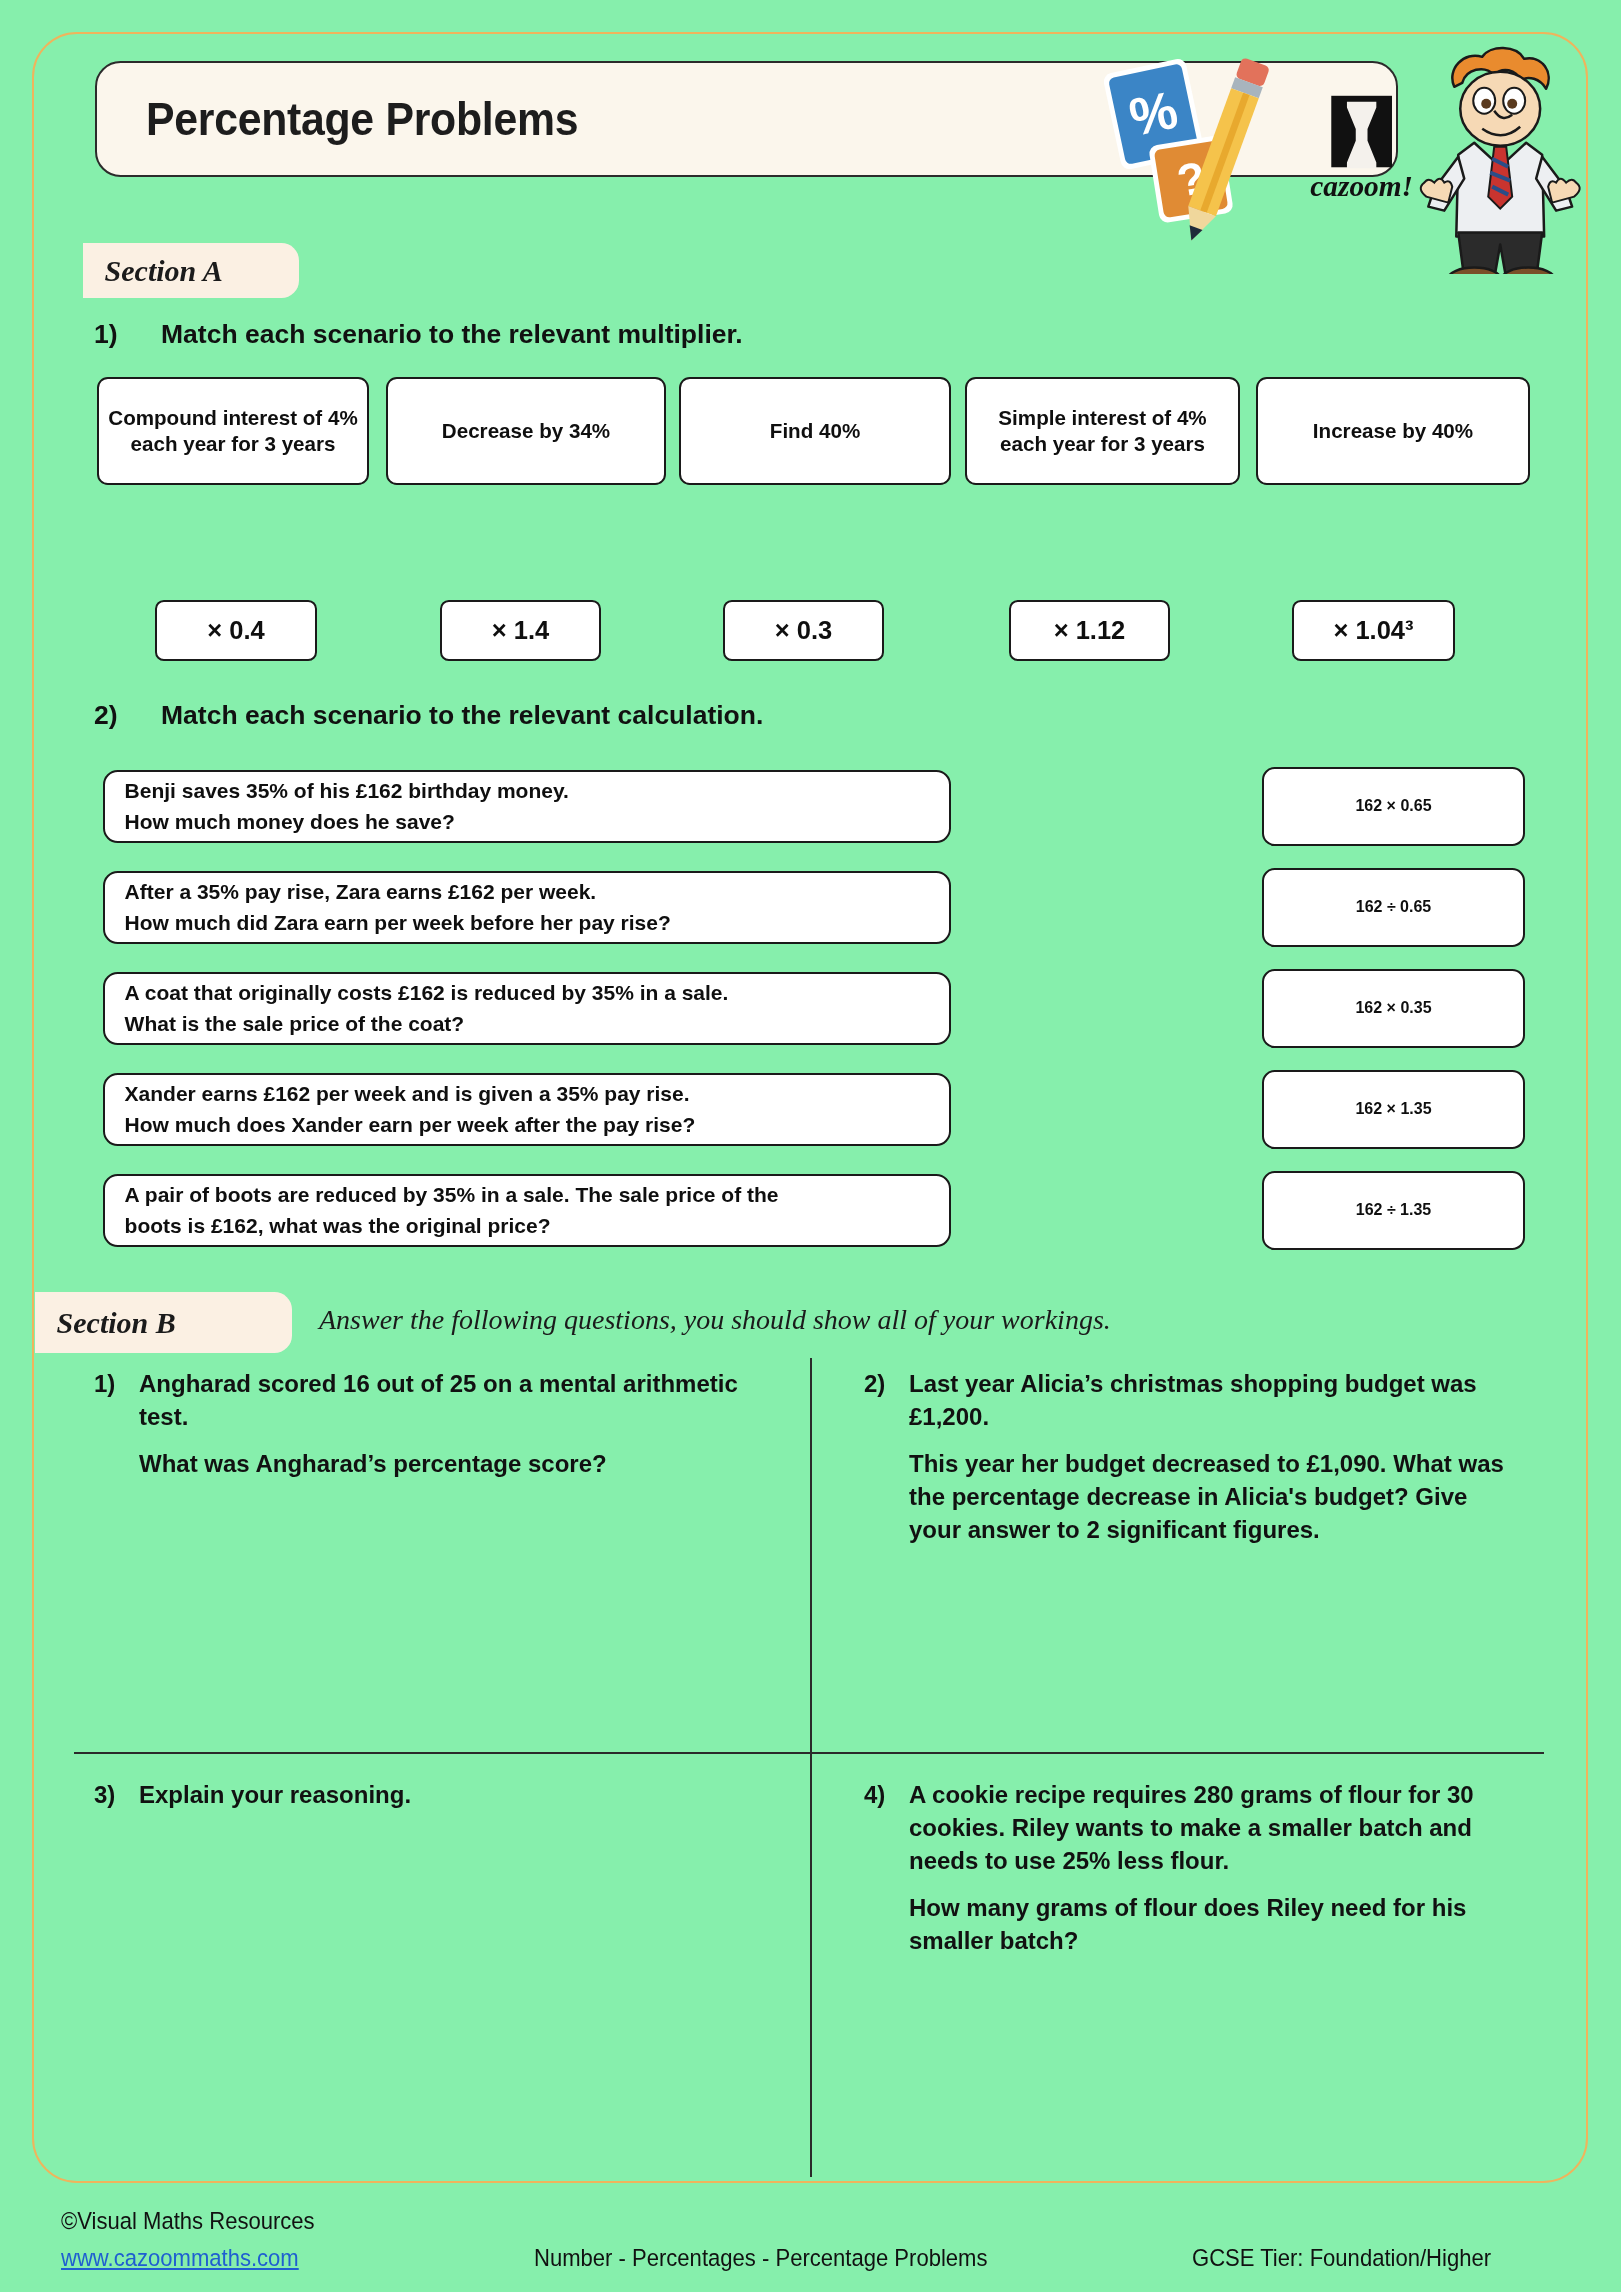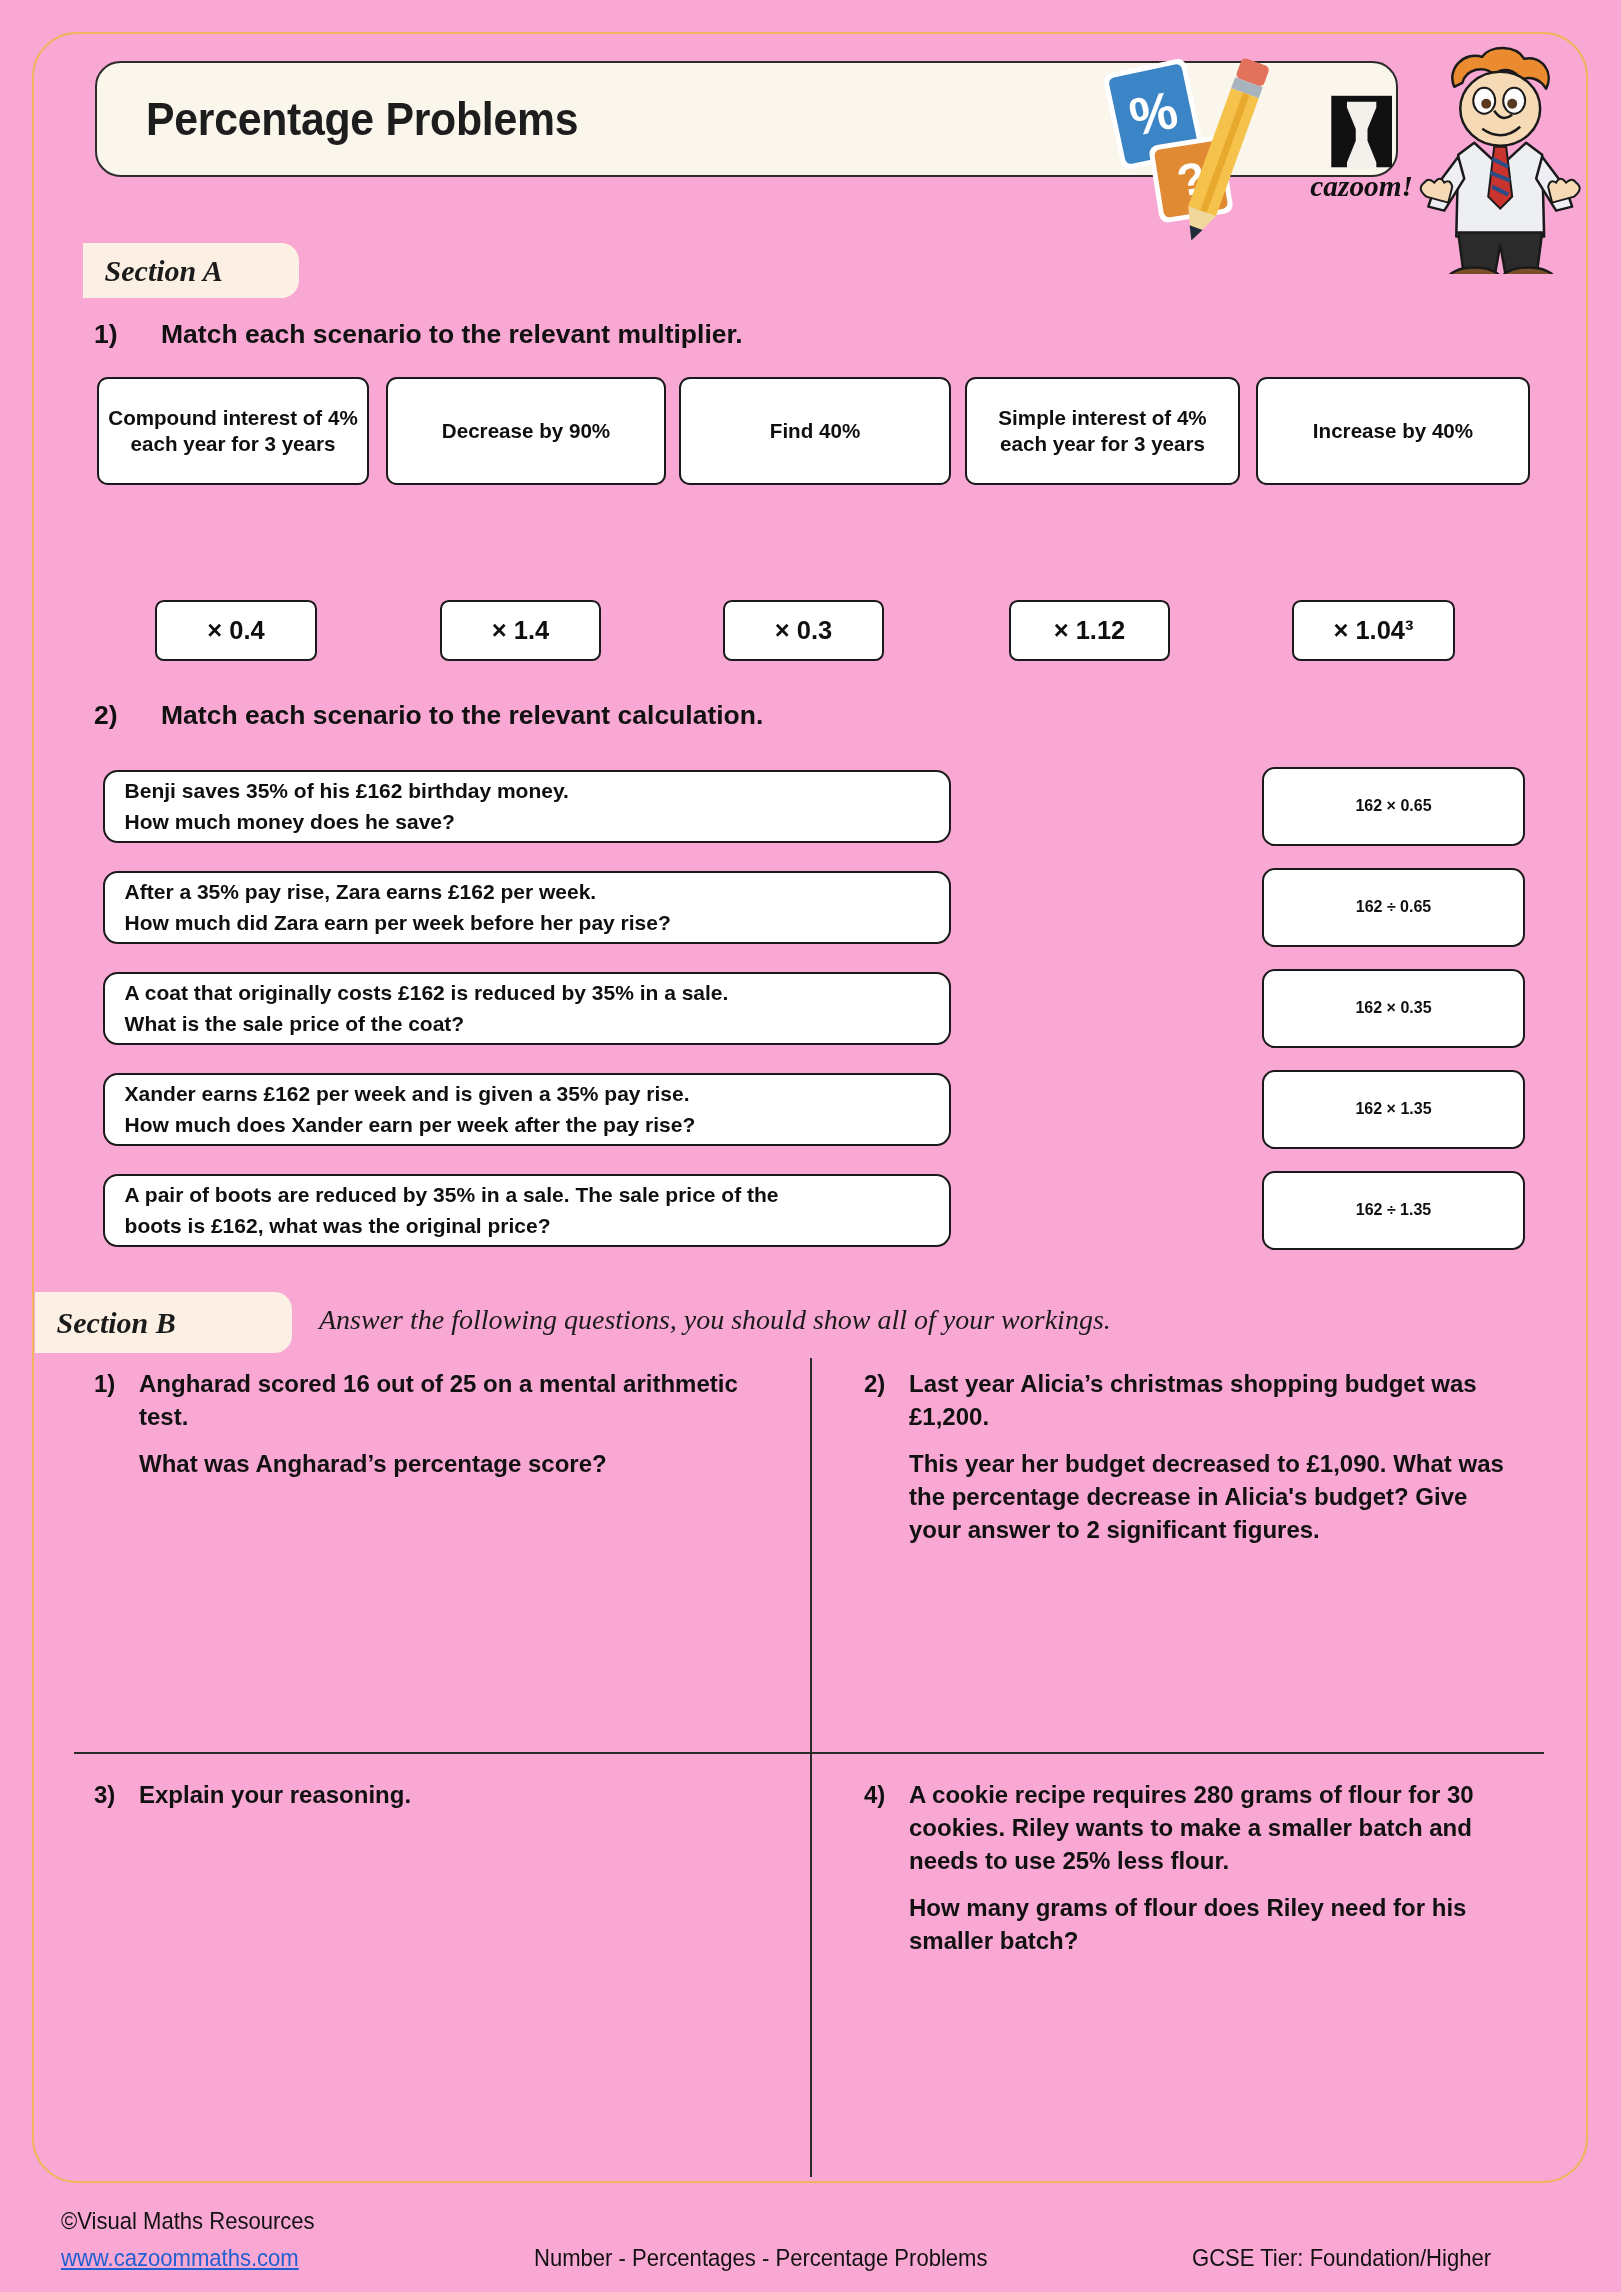--- a/index.html
+++ b/index.html
@@ -6,21 +6,21 @@
   html, body {
     width: 1621px;
     height: 2293px;
     background: #ffffff;
     font-family: "Liberation Sans", sans-serif;
   }
   .page {
     position: relative;
     width: 1621px;
     height: 2293px;
-    background: #f9a8d4;
+    background: #86efac;
     overflow: hidden;
   }
 
   
   .frame {
     position: absolute;
     left: 32px;
     top: 32px;
     width: 1556px;
     height: 2151px;
@@ -265,21 +265,21 @@
   <div class="section-pill" id="sectionA-pill">
     <span class="sec-label">Section A</span>
   </div>
 
   <div class="prompt" style="left:94px; top:319px;">
     <span class="num">1)</span>
     <span class="txt">Match each scenario to the relevant multiplier.</span>
   </div>
 
   <div class="obox" style="left:97px; top:377px; width:272px; height:108px;">Compound interest of 4% each year for 3 years</div>
-  <div class="obox" style="left:386px; top:377px; width:280px; height:108px;">Decrease by 90%</div>
+  <div class="obox" style="left:386px; top:377px; width:280px; height:108px;">Decrease by 34%</div>
   <div class="obox" style="left:679px; top:377px; width:272px; height:108px;">Find 40%</div>
   <div class="obox" style="left:965px; top:377px; width:275px; height:108px;">Simple interest of 4% each year for 3 years</div>
   <div class="obox" style="left:1256px; top:377px; width:274px; height:108px;">Increase by 40%</div>
 
   <div class="obox mult" style="left:155px; top:600px; width:162px; height:61px;">× 0.4</div>
   <div class="obox mult" style="left:440px; top:600px; width:161px; height:61px;">× 1.4</div>
   <div class="obox mult" style="left:723px; top:600px; width:161px; height:61px;">× 0.3</div>
   <div class="obox mult" style="left:1009px; top:600px; width:161px; height:61px;">× 1.12</div>
   <div class="obox mult" style="left:1292px; top:600px; width:163px; height:61px;">× 1.04³</div>
 

